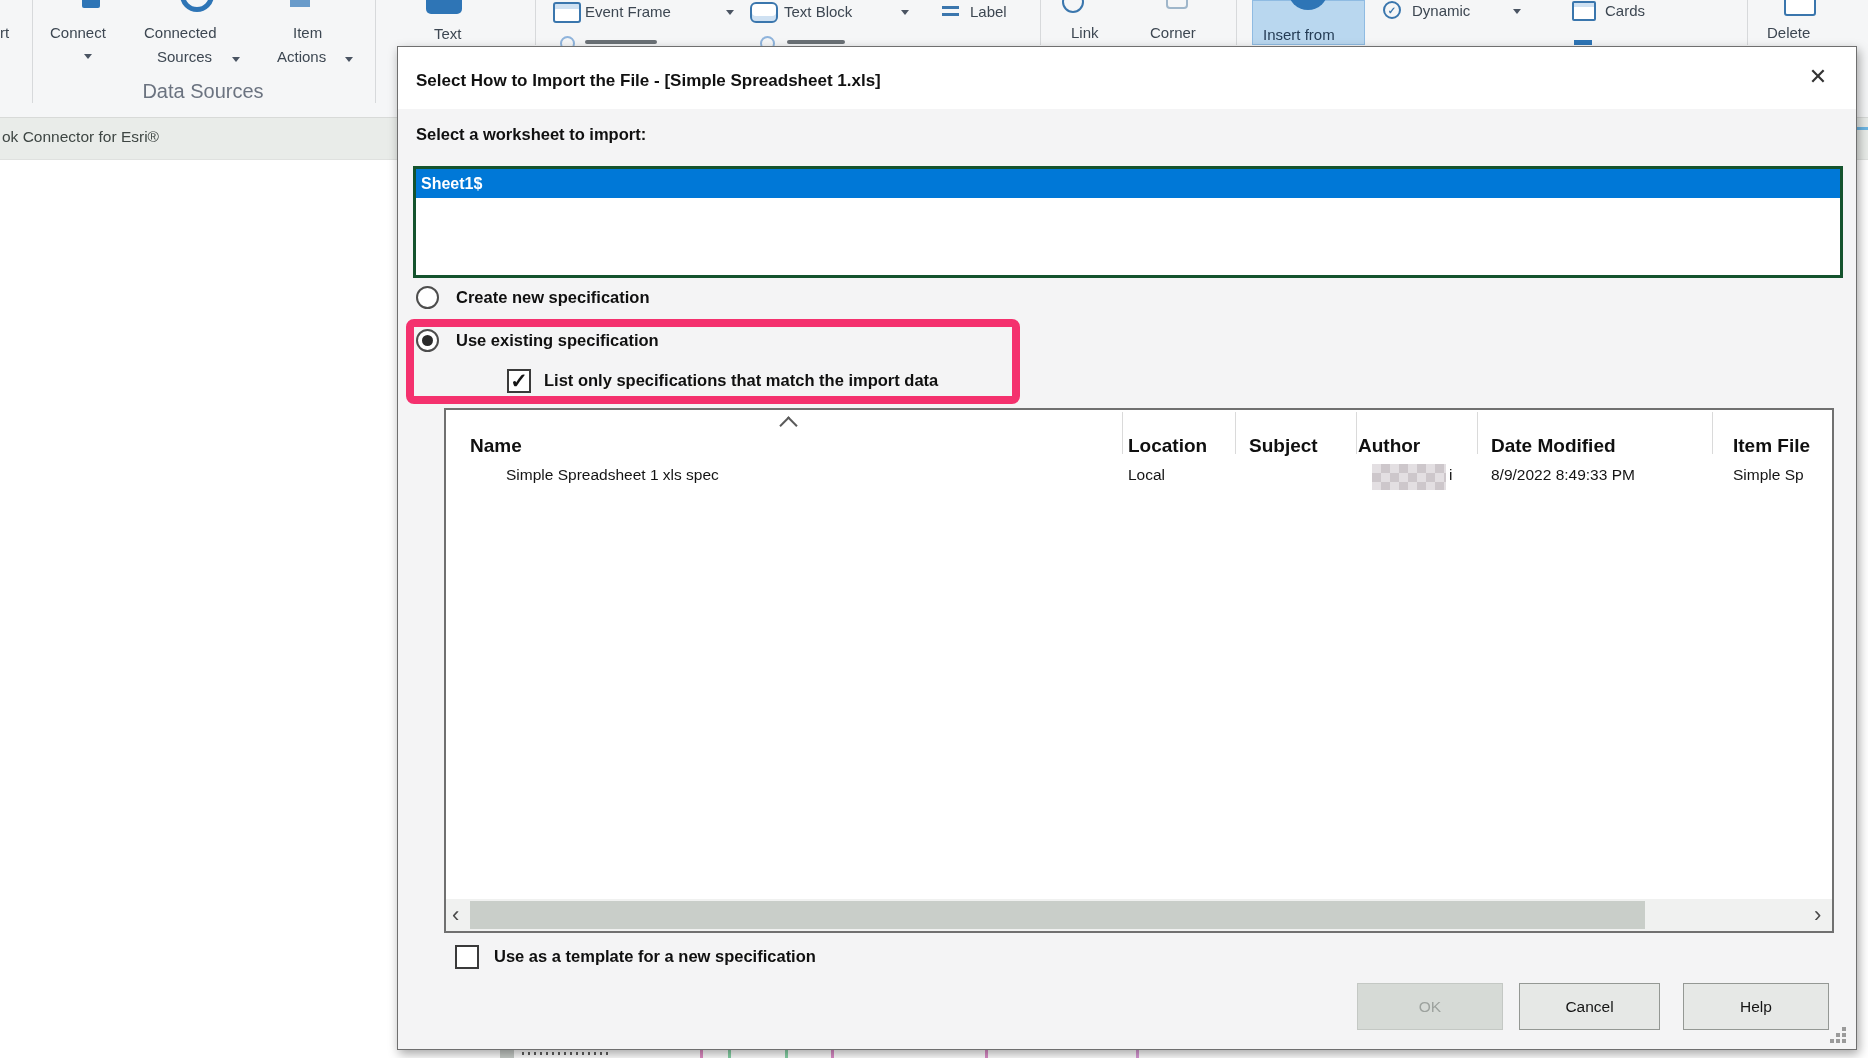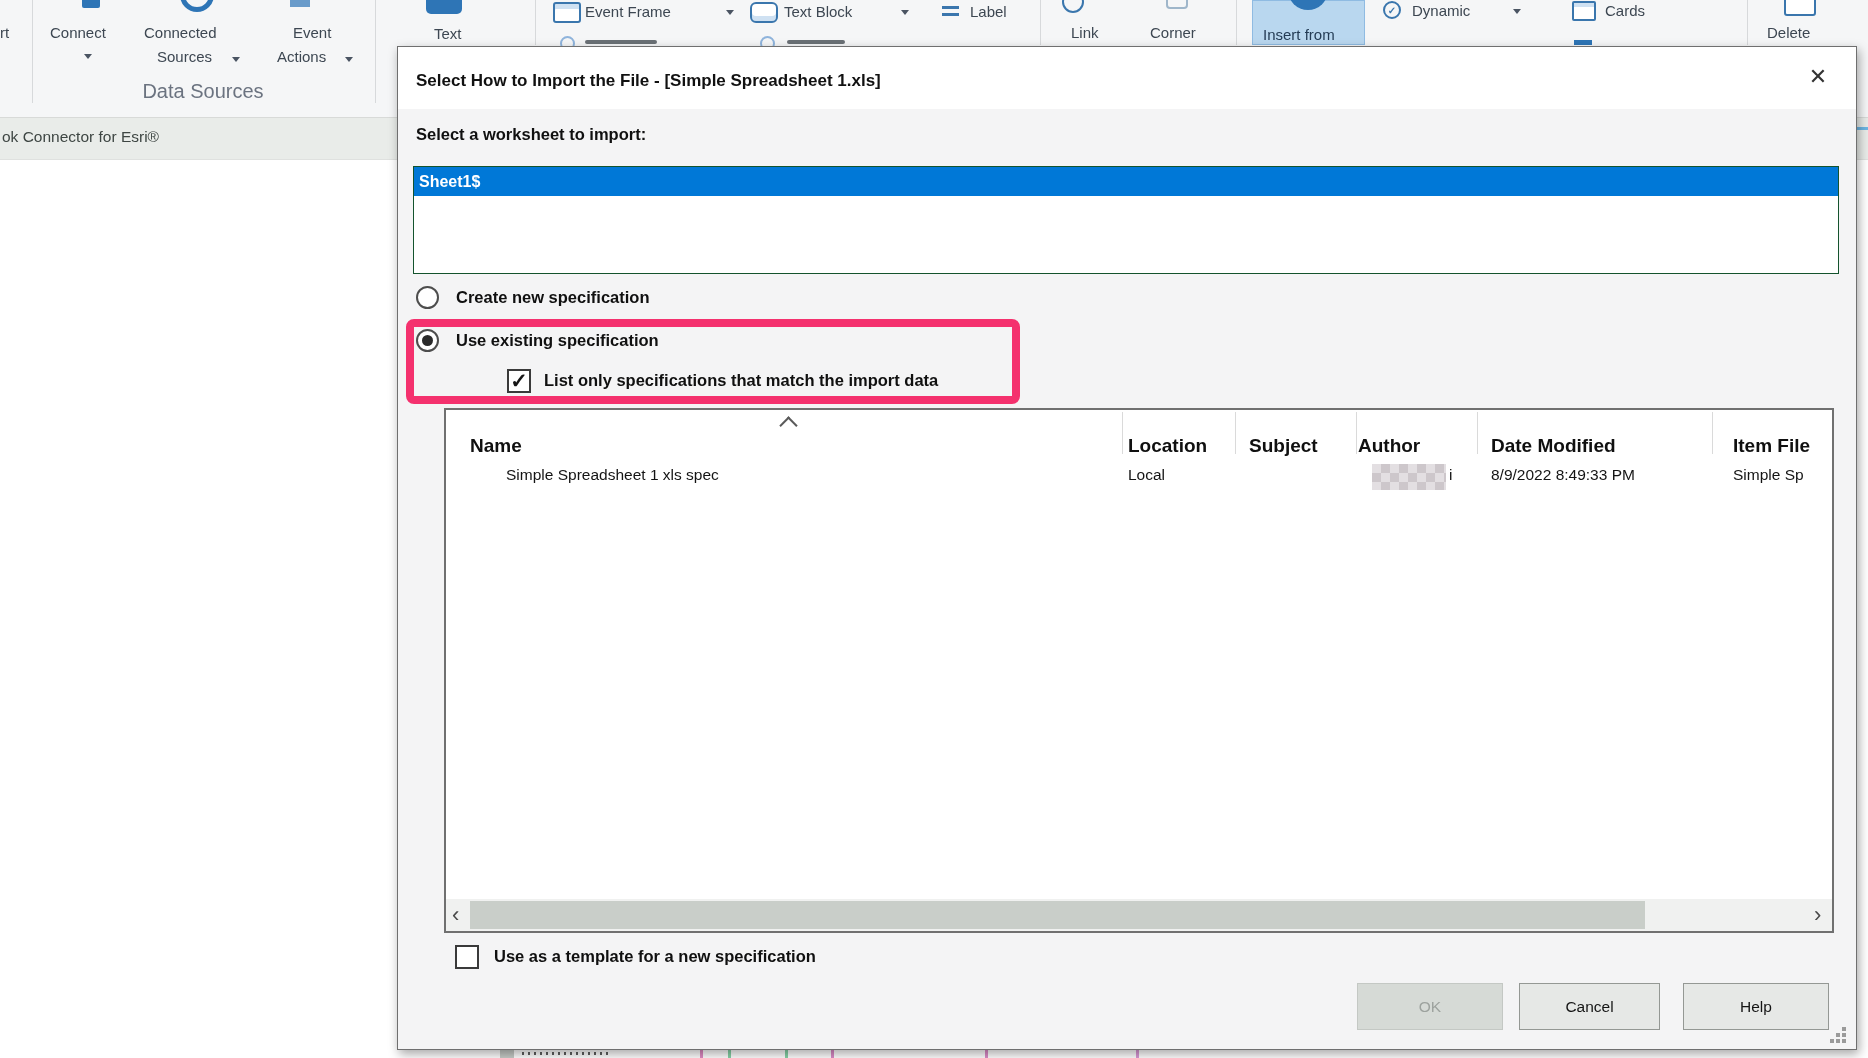--- a/index.html
+++ b/index.html
@@ -19,21 +19,21 @@
   .band{left:0;top:117px;width:1868px;height:41px;background:#e9ece9;border-top:1px solid #d8dad8;border-bottom:1px solid #dfe1df;}
   .band-label{font-size:15.5px;color:#3e4643;}
 
   
   .dialog{left:397px;top:46px;width:1458px;height:1002px;background:#f4f4f5;
     border:1px solid #6f6f6f;box-shadow:2px 4px 10px rgba(0,0,0,.35);}
   .dlg-titlebar{left:0;top:0;width:100%;height:62px;background:#ffffff;}
   .dlg-title{font-size:17px;font-weight:600;color:#111;}
   .dlg-close{font-size:22px;color:#333;width:40px;height:36px;display:flex;align-items:center;justify-content:center;cursor:default;}
   .fld-label{font-size:16.5px;font-weight:600;color:#101010;white-space:nowrap;}
-  .listbox{background:#fff;border:1px solid #14532d;}
+  .listbox{background:#fff;border:3px solid #14532d;}
   .lb-item{height:29px;line-height:29px;padding-left:5px;font-size:16px;font-weight:600;}
   .lb-sel{background:#0078d7;color:#ffffff;}
   .radio{width:23px;height:23px;border:2px solid #4d4d4d;border-radius:50%;background:#fff;box-sizing:border-box;}
   .radio.sel::after{content:"";position:absolute;left:4px;top:4px;width:11px;height:11px;border-radius:50%;background:#2a2a2a;}
   .cb{width:24px;height:24px;border:2px solid #3a3a3a;background:#fff;box-sizing:border-box;display:flex;align-items:center;justify-content:center;}
   .cb .mark{font-size:21px;font-weight:700;color:#151515;line-height:1;margin-top:-2px;}
   .annot{border:8px solid #f4316e;border-radius:8px;background:transparent;}
 
   
   .spec-table{background:#fff;border:2px solid #707070;box-sizing:border-box;}
@@ -71,21 +71,21 @@
   <div class="abs bfill" style="left:82px;top:0;width:18px;height:8px;border-radius:0 0 2px 2px;"></div>
   <div class="abs rb-label" style="left:50px;top:24px;">Connect</div>
   <span class="abs dd" style="left:84px;top:54px;"></span>
 
   <div class="abs" style="left:180px;top:-22px;width:34px;height:34px;border:5px solid #2e75b6;border-radius:50%;box-sizing:border-box;"></div>
   <div class="abs rb-label" style="left:144px;top:24px;">Connected</div>
   <div class="abs rb-label" style="left:157px;top:48px;">Sources</div>
   <span class="abs dd" style="left:232px;top:57px;"></span>
 
   <div class="abs bfill" style="left:290px;top:0;width:20px;height:7px;opacity:.7;"></div>
-  <div class="abs rb-label" style="left:293px;top:24px;">Event</div>
+  <div class="abs rb-label" style="left:293px;top:24px;">Item</div>
   <div class="abs rb-label" style="left:277px;top:48px;">Actions</div>
   <span class="abs dd" style="left:345px;top:57px;"></span>
 
   <div class="abs rb-grp" style="left:138px;top:80px;width:130px;text-align:center;">Data Sources</div>
   <div class="abs vsep" style="left:375px;top:0;height:103px;"></div>
 
   <div class="abs bfill" style="left:426px;top:-22px;width:36px;height:36px;border-radius:5px;"></div>
   <div class="abs rb-label" style="left:434px;top:25px;">Text</div>
   <div class="abs vsep" style="left:535px;top:0;height:45px;"></div>
 

